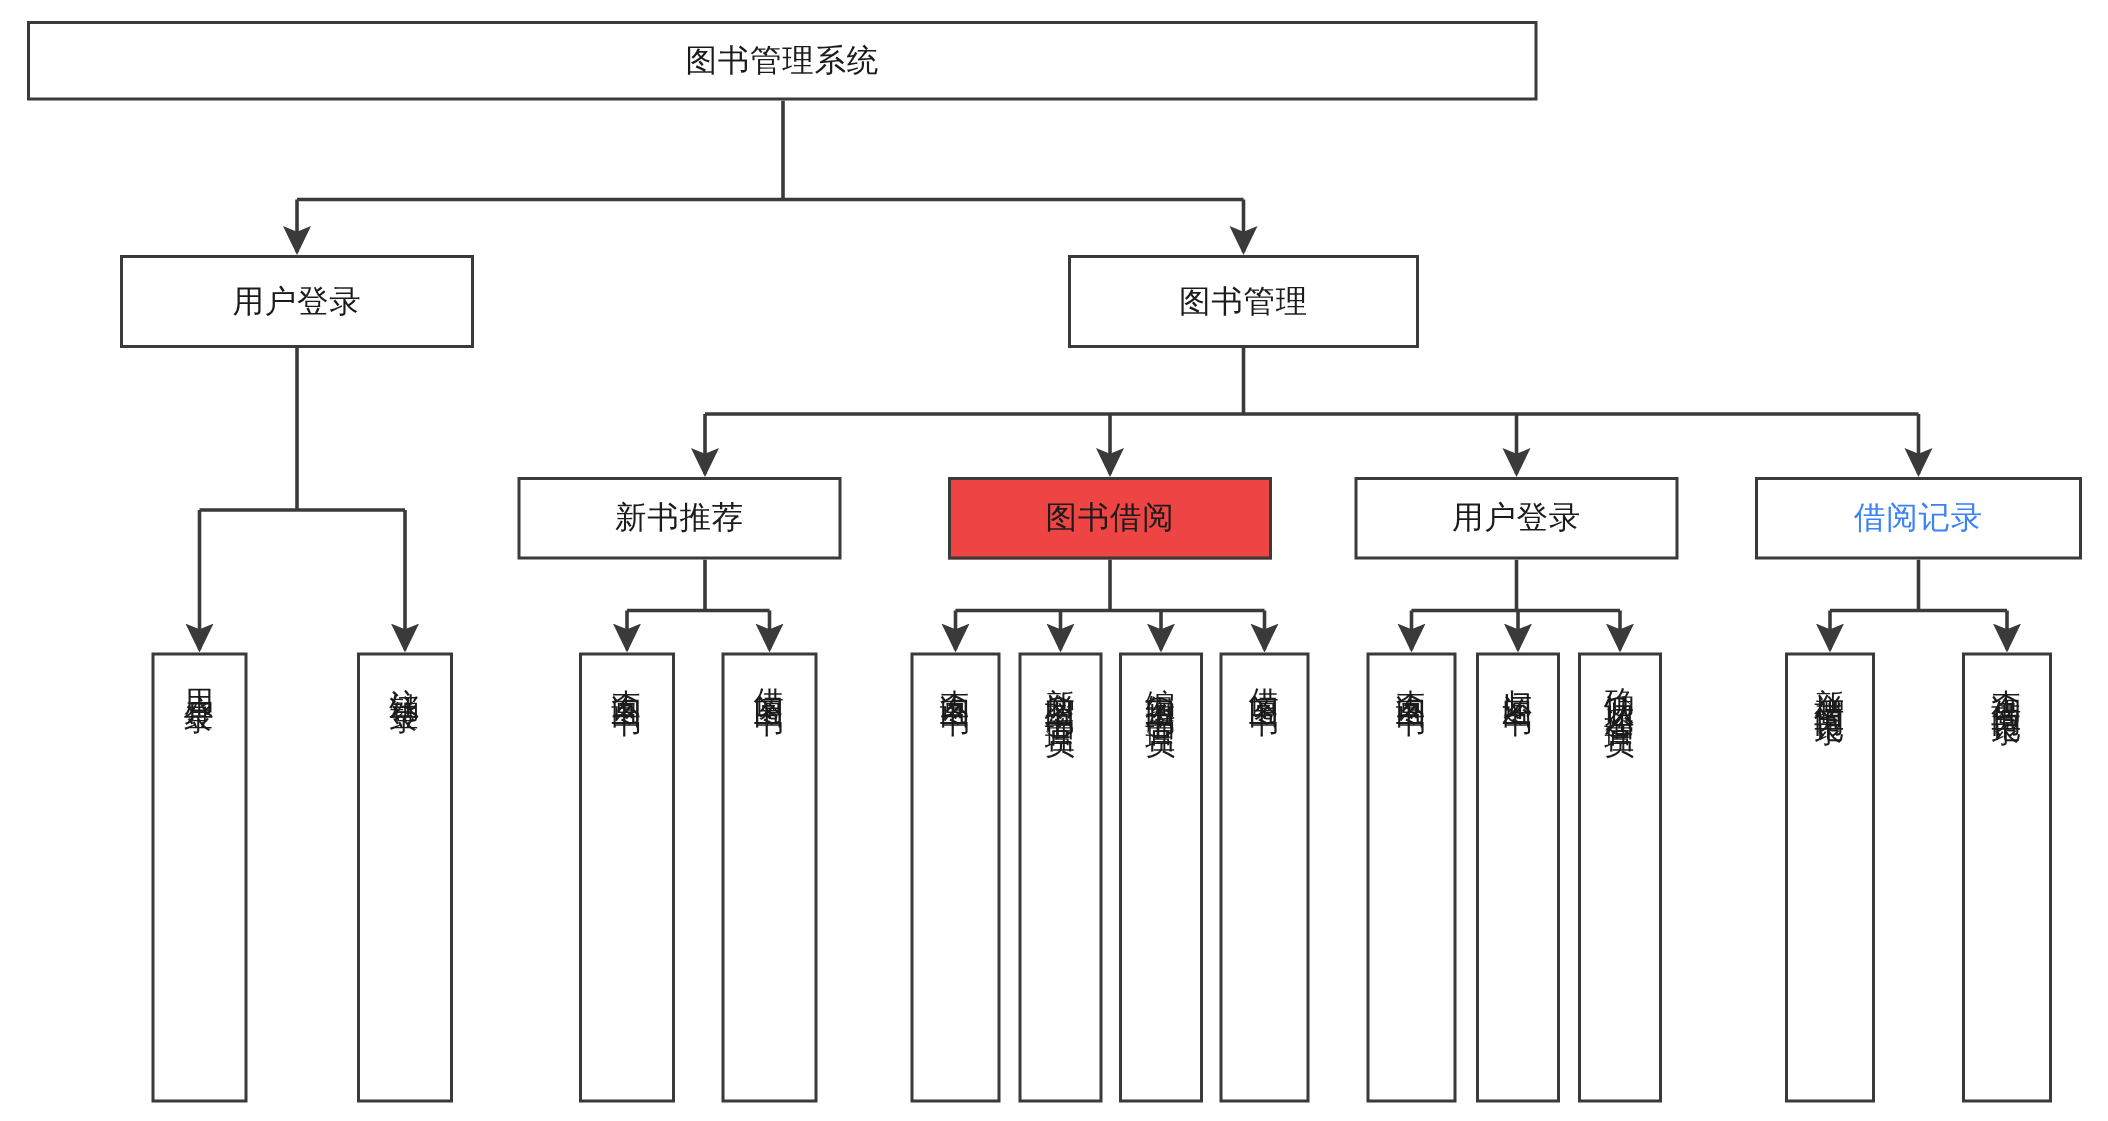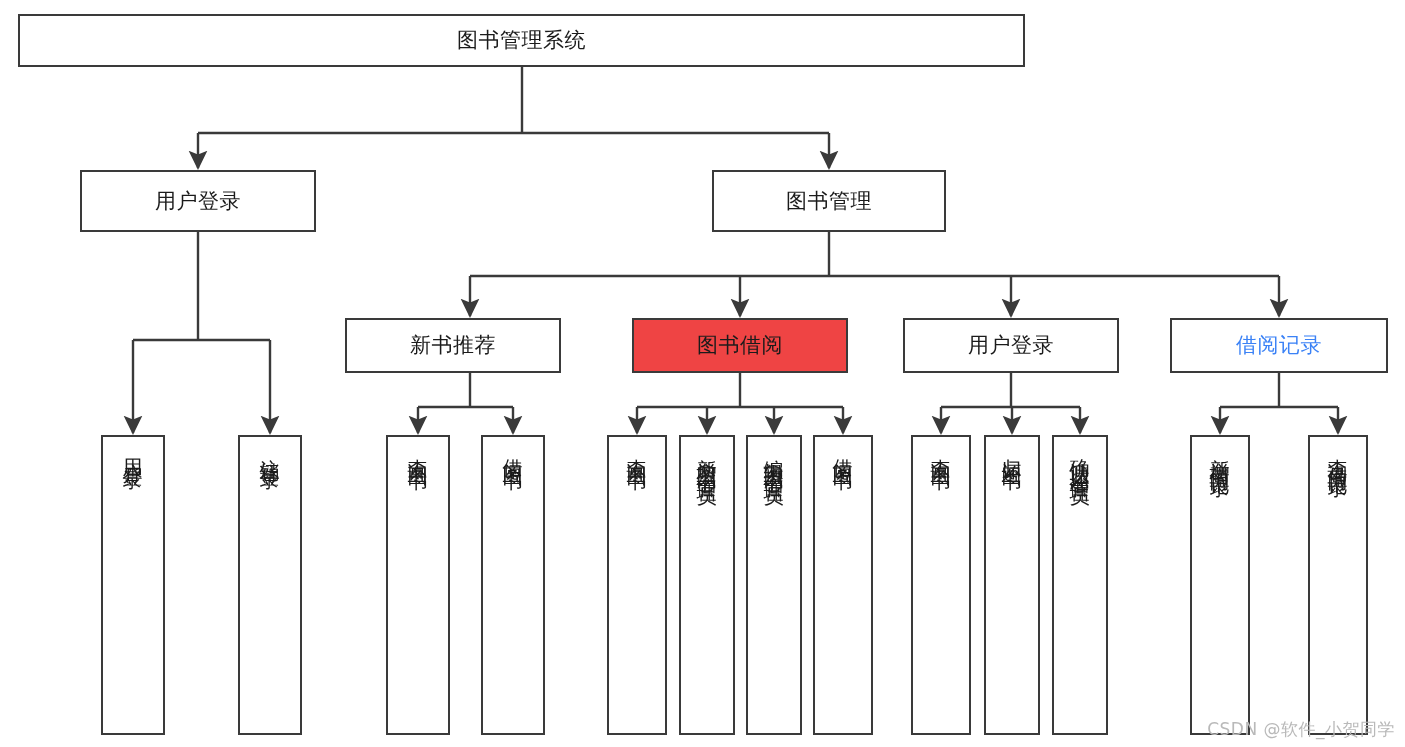--- a/index.html
+++ b/index.html
@@ -176,14 +176,13 @@
         <span class="node-label" style="color: rgb(27, 27, 27);">确认归还（管理员）</span>
       </div>
       <div class="node vert" id="node-l-addrec" style="left: 1190px; top: 435px; width: 60px; height: 300px; border-color: rgb(58, 58, 58); background: rgb(255, 255, 255);">
         <span class="node-label" style="color: rgb(27, 27, 27);">新增借阅记录</span>
       </div>
       <div class="node vert" id="node-l-qrec" style="left: 1308px; top: 435px; width: 60px; height: 300px; border-color: rgb(58, 58, 58); background: rgb(255, 255, 255);">
         <span class="node-label" style="color: rgb(27, 27, 27);">查询借阅记录</span>
       </div>
     </div>
 
-  <div class="watermark">CSDN @软件_小贺同学</div>
 </div>
 
 </body></html>

